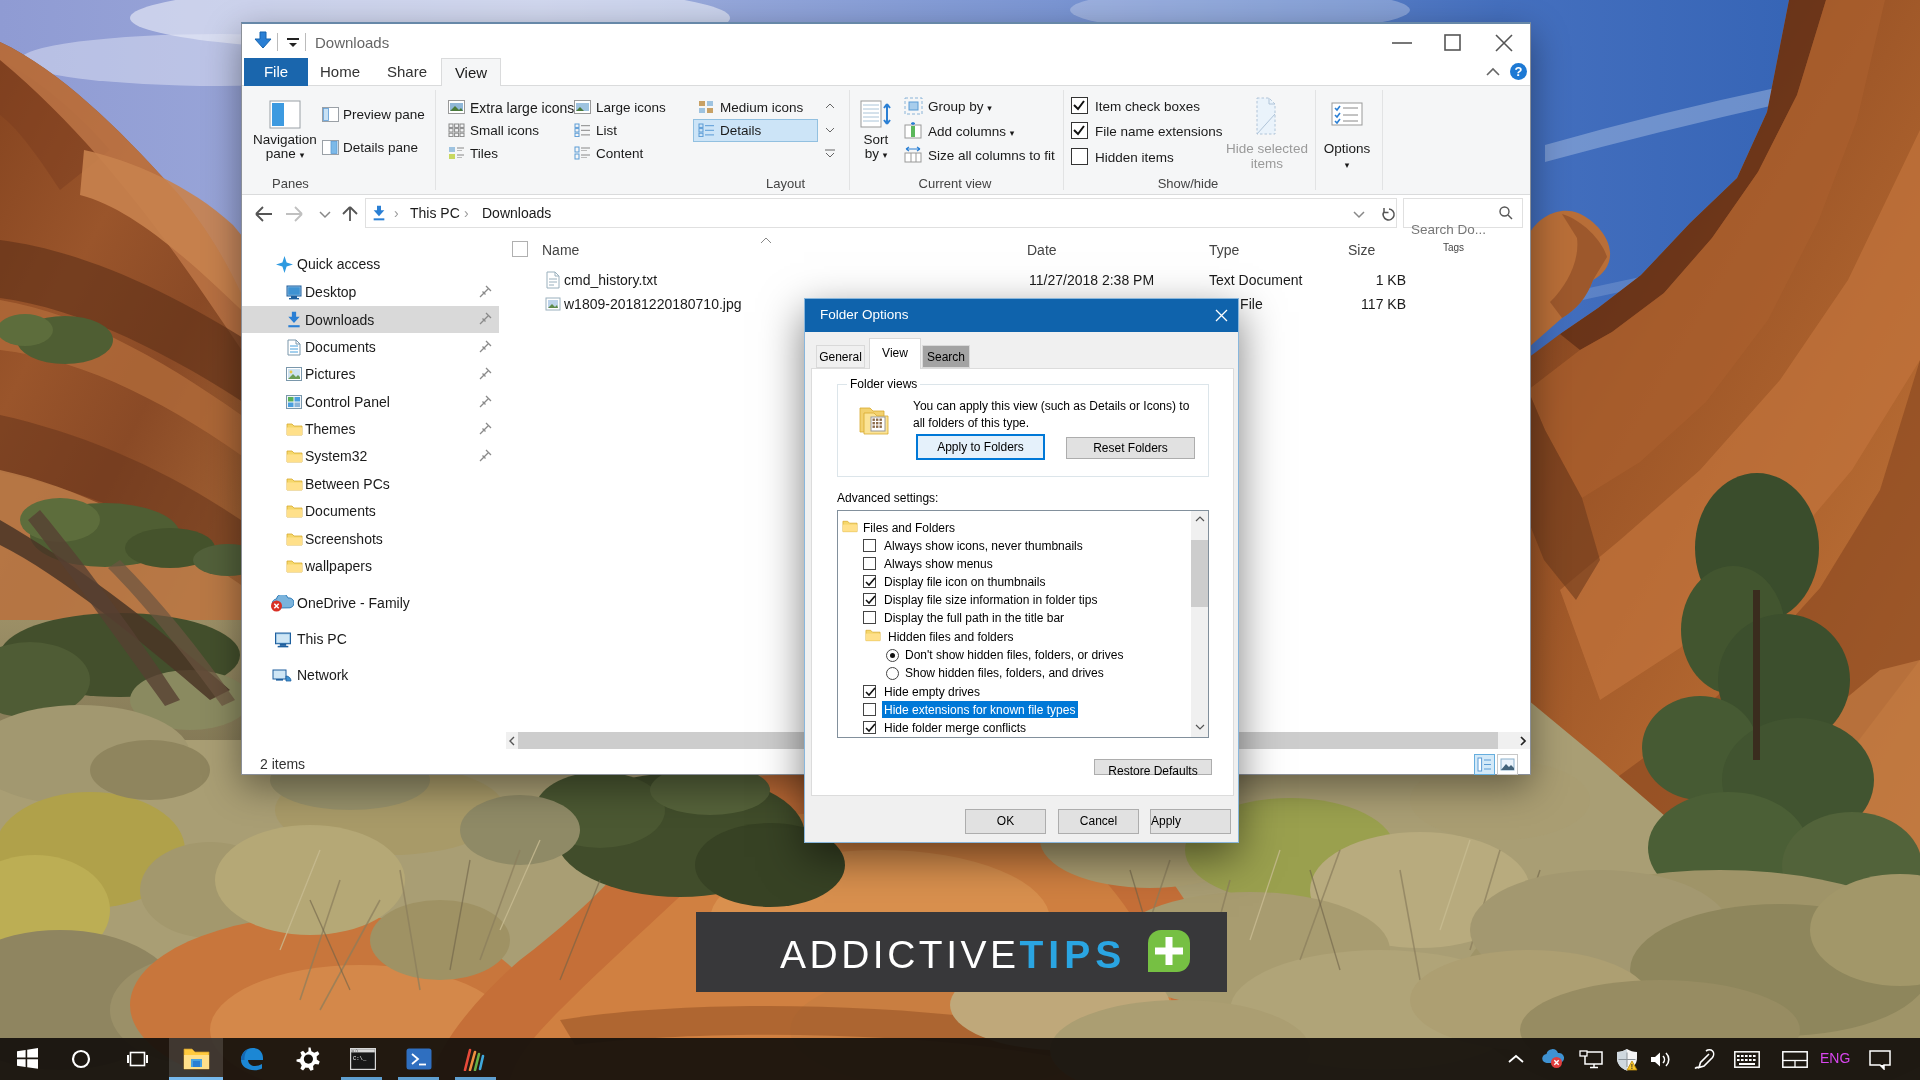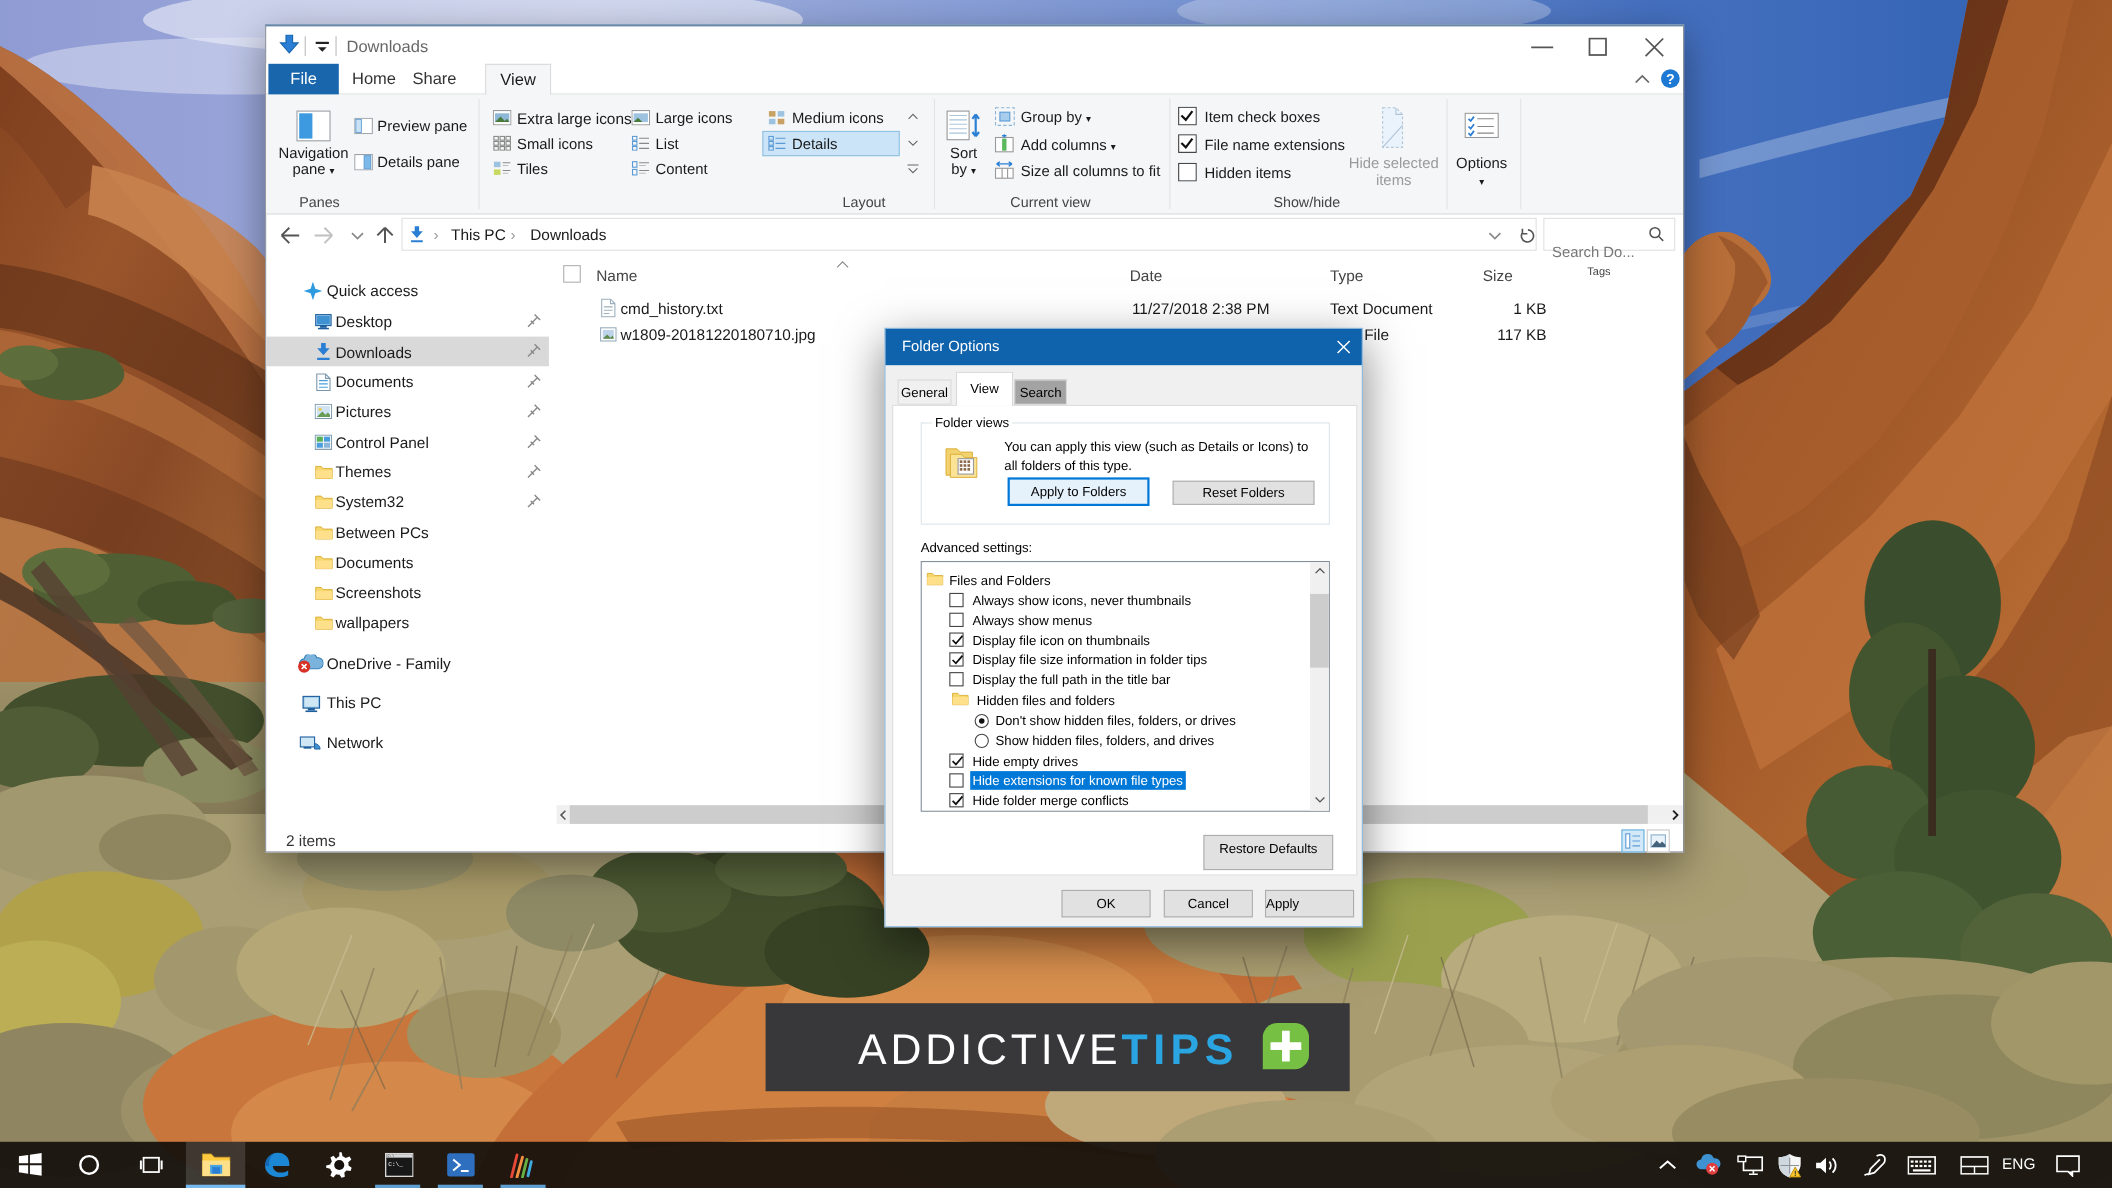--- a/index.html
+++ b/index.html
@@ -184,21 +184,21 @@
 
   <svg class="abs" style="left:1148px;top:10px" width="140" height="18" viewBox="0 0 140 18">
     <line x1="2" y1="9" x2="22" y2="9" stroke="#555" stroke-width="1.6"></line>
     <rect x="55" y="1" width="15" height="15" fill="none" stroke="#555" stroke-width="1.6"></rect>
     <path d="M106,1 L122,17 M122,1 L106,17" stroke="#555" stroke-width="1.6"></path>
   </svg>
 
   <div class="abs" style="left:0;top:34px;width:1288px;height:28px;background:#ffffff;border-bottom:1px solid #dadbdc"></div>
   <div class="abs" style="left:2px;top:34px;width:64px;height:28px;background:#1a66ad;color:#fff;text-align:center;line-height:28px;font-size:15px">File</div>
   <div class="abs" style="left:66px;top:34px;width:64px;height:28px;color:#333;text-align:center;line-height:28px;font-size:15px">Home</div>
-  <div class="abs" style="left:133px;top:34px;width:64px;height:28px;color:#333;text-align:left;line-height:28px;font-size:15px">Share</div>
+  <div class="abs" style="left:133px;top:34px;width:64px;height:28px;color:#333;text-align:center;line-height:28px;font-size:15px">Share</div>
   <div class="abs" style="left:199px;top:34px;width:60px;height:29px;background:#f5f6f7;border:1px solid #dadbdc;border-bottom:none;color:#1a1a1a;text-align:center;line-height:28px;font-size:15px">View</div>
   <svg class="abs" style="left:1243px;top:42px" width="16" height="12" viewBox="0 0 16 12">
         <path d="M2,9 L8,3 L14,9" stroke="#666" stroke-width="1.6" fill="none"></path>
       </svg>
   <div class="abs" style="left:1268px;top:39px;width:17px;height:17px;border-radius:50%;background:#1d79d4;color:#fff;font-size:13px;font-weight:bold;text-align:center;line-height:17px">?</div>
 
   <div class="abs" style="left:0;top:62px;width:1288px;height:109px;background:#f5f6f7;border-bottom:1px solid #dadbdc"></div>
 
   <svg class="abs" style="left:26px;top:76px" width="34" height="30" viewBox="0 0 34 30">
     <rect x="2" y="1" width="30" height="27" fill="#fff" stroke="#9aa0a6"></rect>
@@ -672,21 +672,21 @@
   <div class="abs" style="left:79px;top:386px;font-size:12px">Hide empty drives</div>
   <div class="abs" style="left:58px;top:404px;width:13px;height:13px;border:1px solid #444;background:#fff"></div>
   <div class="abs" style="left:77px;top:402px;width:196px;height:17px;background:#0078d7"></div>
   <div class="abs" style="left:79px;top:404px;font-size:12px;color:#fff">Hide extensions for known file types</div>
   <div class="abs" style="left:58px;top:422px;width:13px;height:13px;border:1px solid #444;background:#fff"></div>
   <svg class="abs" style="left:60px;top:424px" width="11" height="10" viewBox="0 0 11 10">
         <path d="M1,5 L4,8 L10,1" stroke="#111" stroke-width="1.6" fill="none"></path>
       </svg>
   <div class="abs" style="left:79px;top:422px;font-size:12px">Hide folder merge conflicts</div>
 
-  <div class="abs" style="left:289px;top:460px;width:118px;height:32px;background:#e1e1e1;border:1px solid #adadad;font-size:12px;text-align:center;line-height:22px">Restore Defaults</div>
+  <div class="abs" style="left:289px;top:460px;width:118px;height:16px;background:#e1e1e1;border:1px solid #adadad;font-size:12px;text-align:center;line-height:22px">Restore Defaults</div>
 
   <div class="abs" style="left:160px;top:510px;width:81px;height:25px;background:#e1e1e1;border:1px solid #adadad;font-size:12px;text-align:center;line-height:23px">OK</div>
   <div class="abs" style="left:253px;top:510px;width:81px;height:25px;background:#e1e1e1;border:1px solid #adadad;font-size:12px;text-align:center;line-height:23px">Cancel</div>
   <div class="abs" style="left:345px;top:510px;width:81px;height:25px;background:#e1e1e1;border:1px solid #adadad;font-size:12px;text-align:left;line-height:23px">Apply</div>
 </div>
 
 <div id="banner" class="abs" style="left:696px; top:912px; width:531px; height:80px; background:#38383a;padding-left:24px;">
   <div class="abs" style="left:84px;top:21px;font-size:39px;letter-spacing:3.5px;color:#fff;">ADDICTIVE<span style="color:#2aa5e2;font-weight:bold;letter-spacing:5px">TIPS</span></div>
   <svg class="abs" style="left:450px;top:16px" width="46" height="46" viewBox="0 0 46 46">
     <path d="M2,44 L2,15 A13,13 0 0 1 15,2 L31,2 A13,13 0 0 1 44,15 L44,31 A13,13 0 0 1 31,44 Z" fill="#76c043"></path>
@@ -802,20 +802,20 @@
           <rect x="15" y="8" width="2.6" height="2"></rect>
           <rect x="19" y="8" width="2.6" height="2"></rect>
     <rect x="5" y="12" width="16" height="2"></rect>
         </g>
   </svg>
   <svg class="abs" style="left:1782px;top:13px" width="26" height="17" viewBox="0 0 26 17">
     <rect x="0.8" y="0.8" width="24.4" height="15.4" fill="none" stroke="#fff" stroke-width="1.5"></rect>
     <line x1="1" y1="9.5" x2="25" y2="9.5" stroke="#fff" stroke-width="1.3"></line>
     <line x1="13" y1="9.5" x2="13" y2="16" stroke="#fff" stroke-width="1.3"></line>
   </svg>
-  <div class="abs" style="left:1820px;top:12px;font-size:14px;color:#ffffff">ENG</div>
+  <div class="abs" style="left:1820px;top:12px;font-size:14px;color:#d946ef">ENG</div>
   <svg class="abs" style="left:1868px;top:11px" width="24" height="21" viewBox="0 0 24 21">
     <path d="M2,2 L22,2 L22,16 L16,16 L16,20 L12,16 L2,16 Z" fill="none" stroke="#fff" stroke-width="1.5"></path>
     <path d="M16,16 L16,20 L12,16 Z" fill="#fff"></path>
   </svg>
 </div>
 
 </div>
 
 </body></html>

